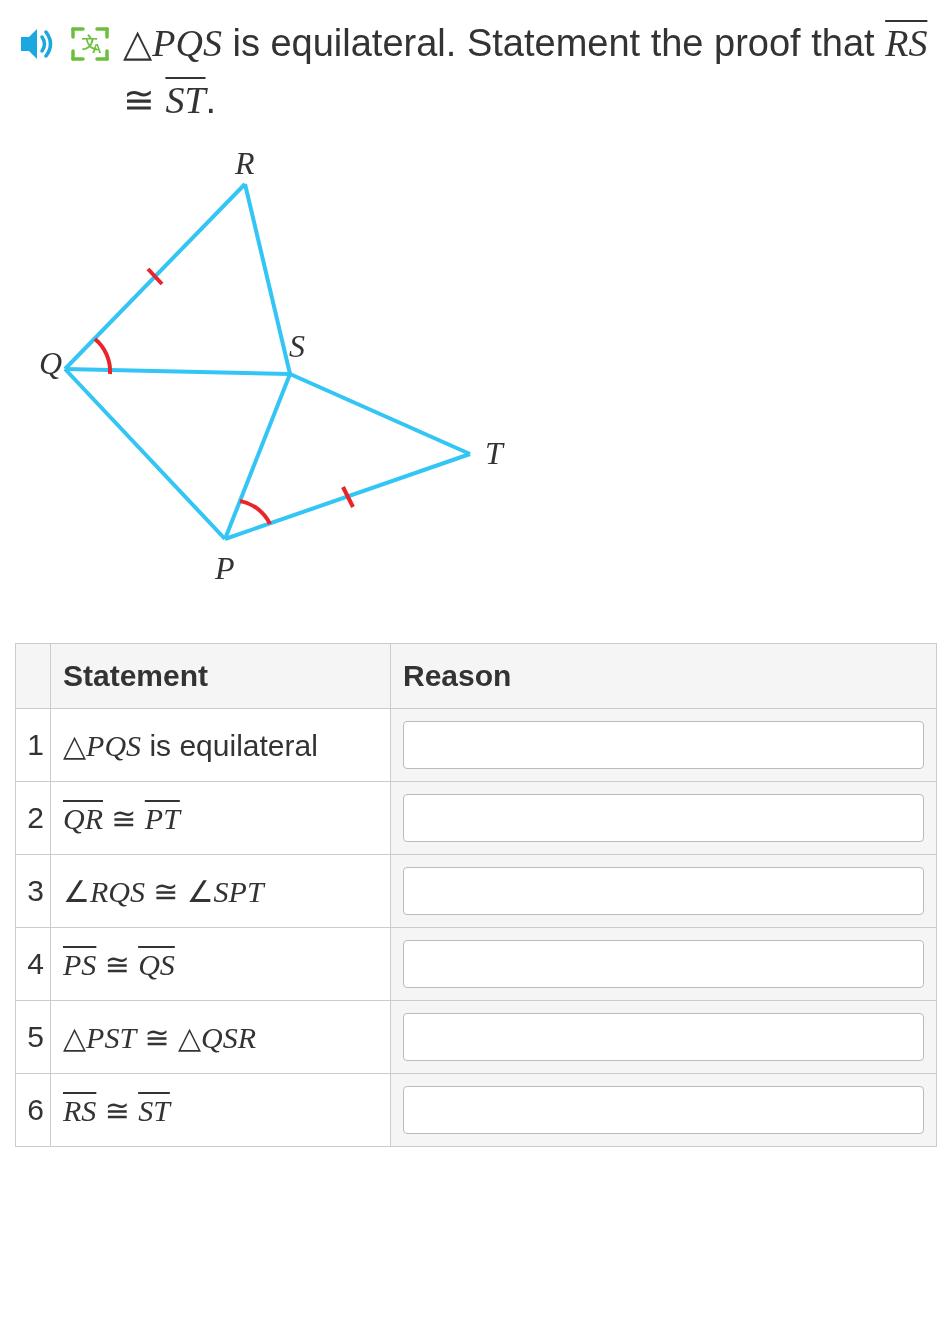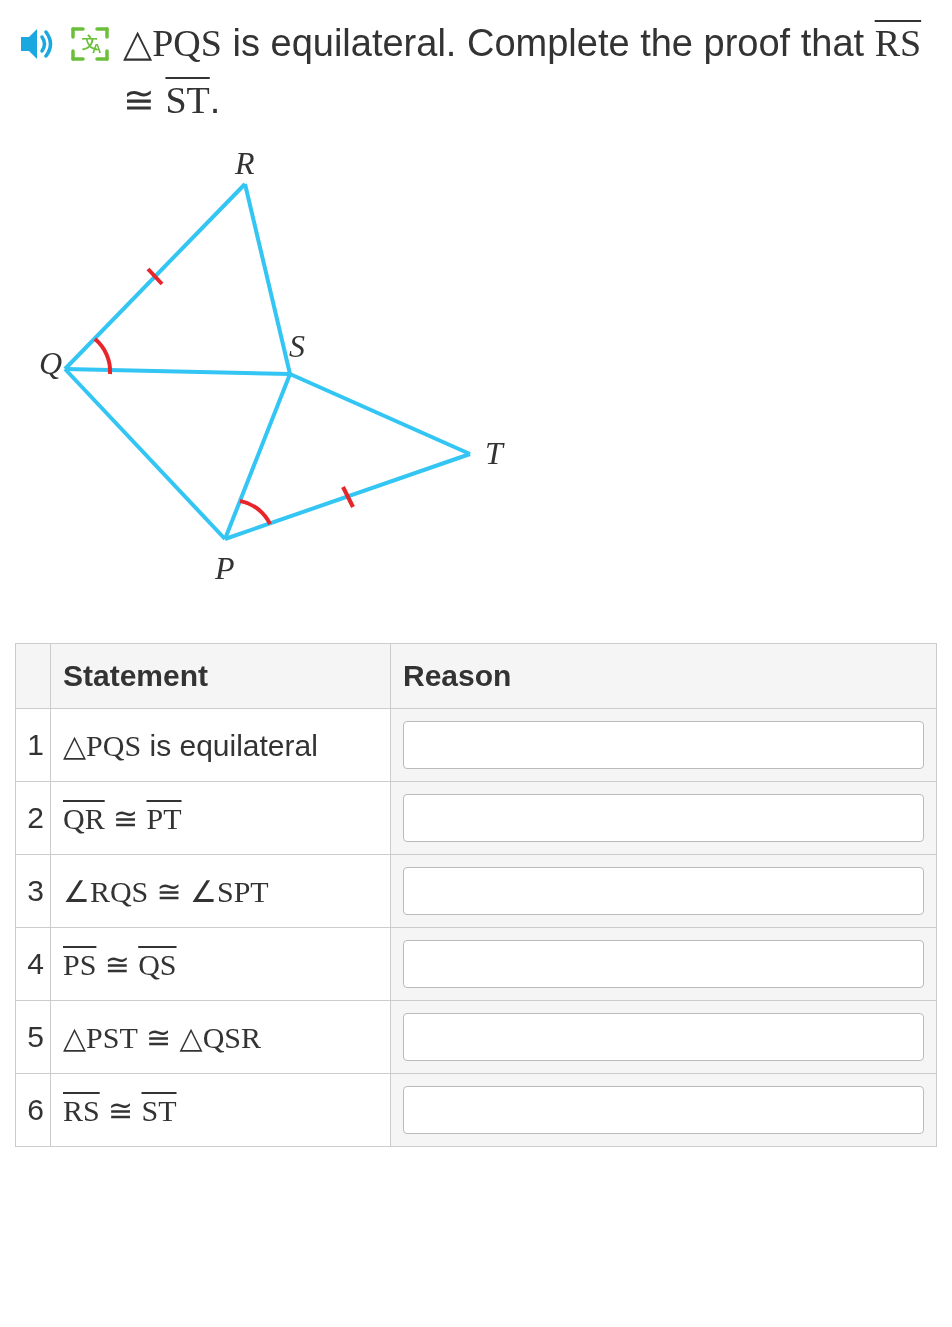--- a/index.html
+++ b/index.html
@@ -83,20 +83,21 @@
       border-radius: 4px;
       font-size: 24px;
       padding: 6px 10px;
       background: #fff;
     }
     .reason-cell {
       background: #f5f5f5;
       padding: 10px 12px;
     }
     .math-italic {
+      font-style: italic;
       font-family: 'Times New Roman', serif;
       text-align: right;
     }
   </style>
 </head>
 <body>
 
 <div class="header-row">
   <span class="audio-icon">
     <svg width="42" height="42" viewBox="0 0 42 42">
@@ -113,21 +114,21 @@
       <path d="M 28 4 L 38 4" stroke="#6bbf3a" stroke-width="3.5" fill="none" stroke-linecap="round"></path>
       <path d="M 4 34 L 4 26" stroke="#6bbf3a" stroke-width="3.5" fill="none" stroke-linecap="round"></path>
       <path d="M 4 34 L 14 34" stroke="#6bbf3a" stroke-width="3.5" fill="none" stroke-linecap="round"></path>
       <path d="M 38 34 L 38 26" stroke="#6bbf3a" stroke-width="3.5" fill="none" stroke-linecap="round"></path>
       <path d="M 28 34 L 38 34" stroke="#6bbf3a" stroke-width="3.5" fill="none" stroke-linecap="round"></path>
       <text x="13" y="23" font-size="16" fill="#6bbf3a" font-family="Arial" font-weight="bold">文</text>
       <text x="23" y="28" font-size="13" fill="#6bbf3a" font-family="Arial" font-weight="bold">A</text>
     </svg>
   </span>
   <div class="problem-text">
-    <span>△<span class="math-italic">PQS</span><span> is equilateral. Complete the proof that </span><span class="overline math-italic">RS</span><span> ≅ </span><span class="overline math-italic">ST</span><span>.</span></span>
+    <span>△<span class="math-italic">PQS</span><span> is equilateral. Statement the proof that </span><span class="overline math-italic">RS</span><span> ≅ </span><span class="overline math-italic">ST</span><span>.</span></span>
   </div>
 </div>
 
 <div class="diagram-container">
   <svg width="480" height="460" viewBox="0 0 480 460">
 
     <line x1="30" y1="220" x2="255" y2="225" stroke="#33c5f3" stroke-width="4"></line>
     <line x1="30" y1="220" x2="190" y2="390" stroke="#33c5f3" stroke-width="4"></line>
     <line x1="190" y1="390" x2="255" y2="225" stroke="#33c5f3" stroke-width="4"></line>
 

